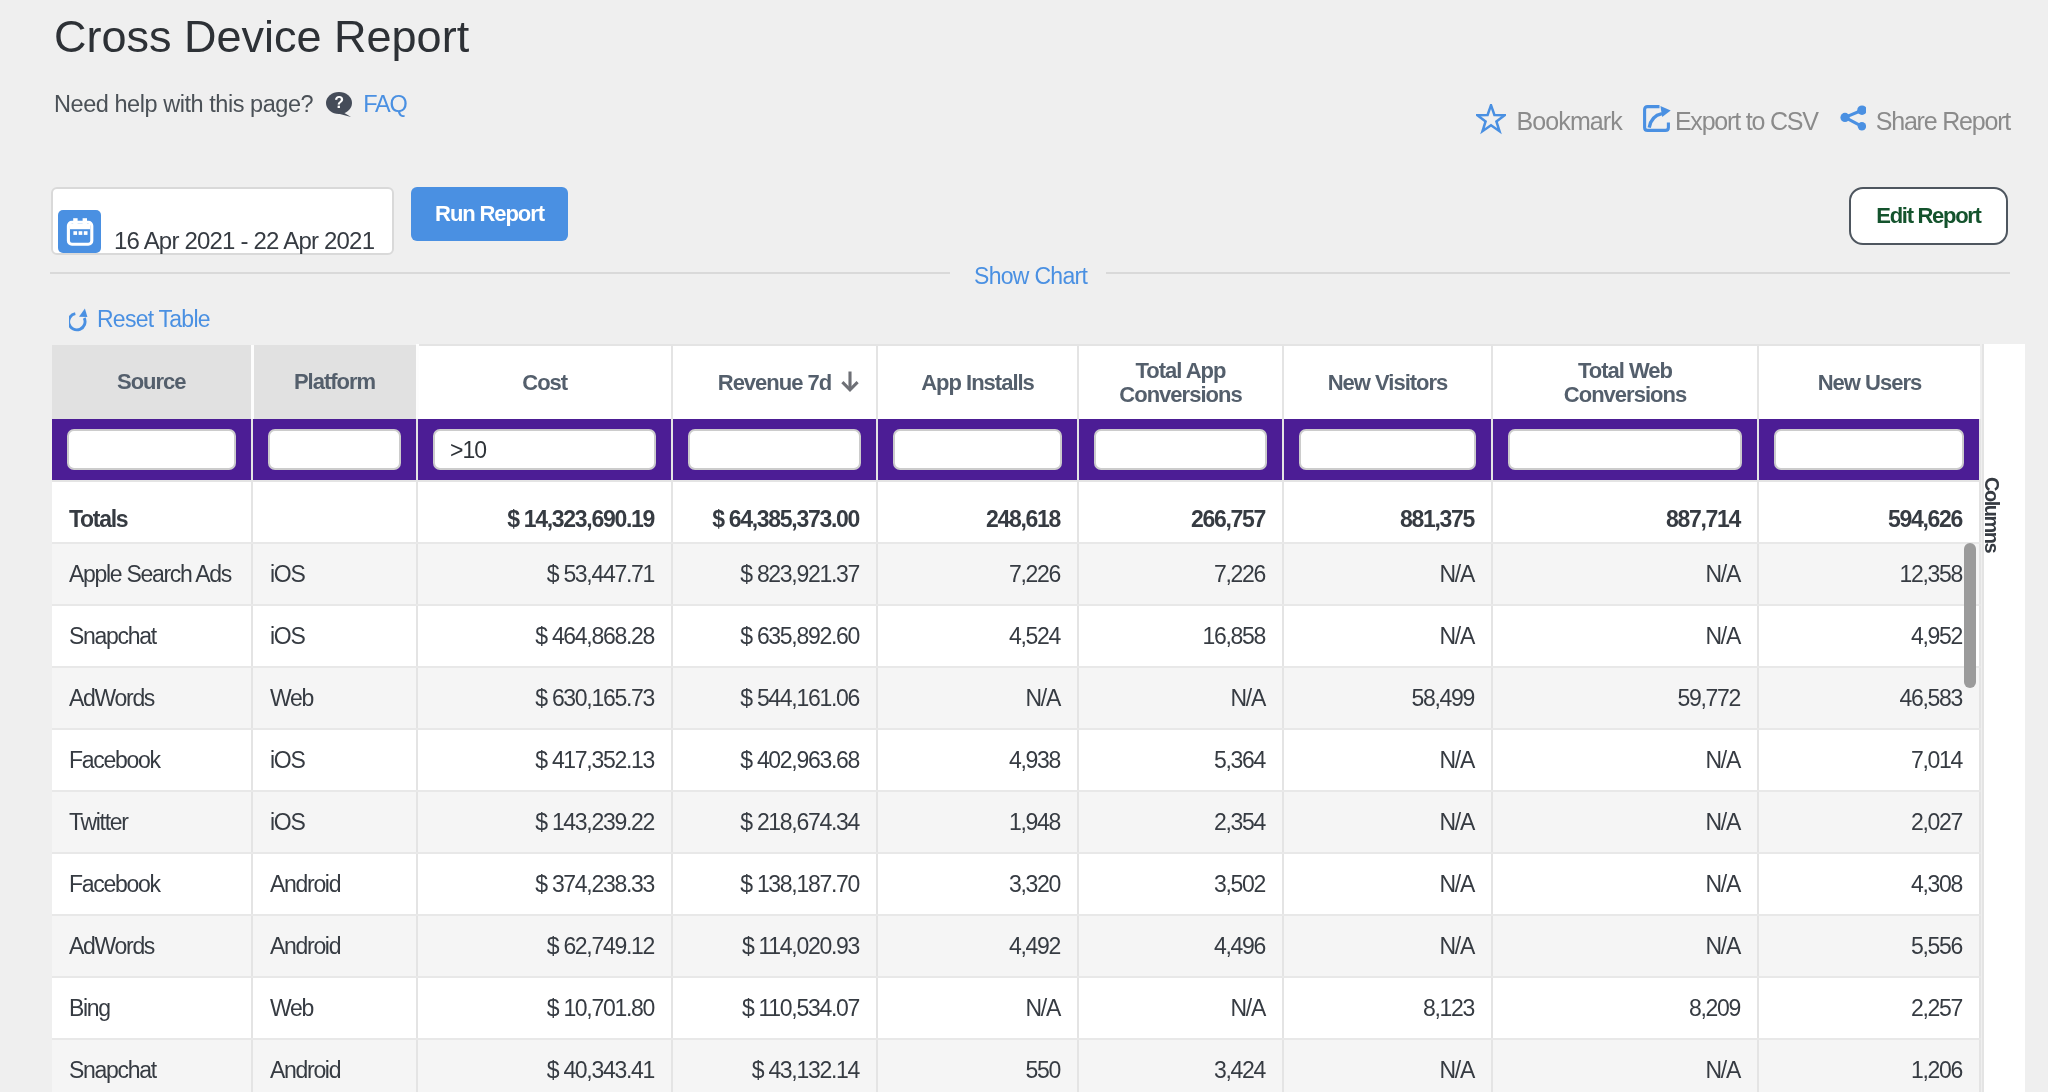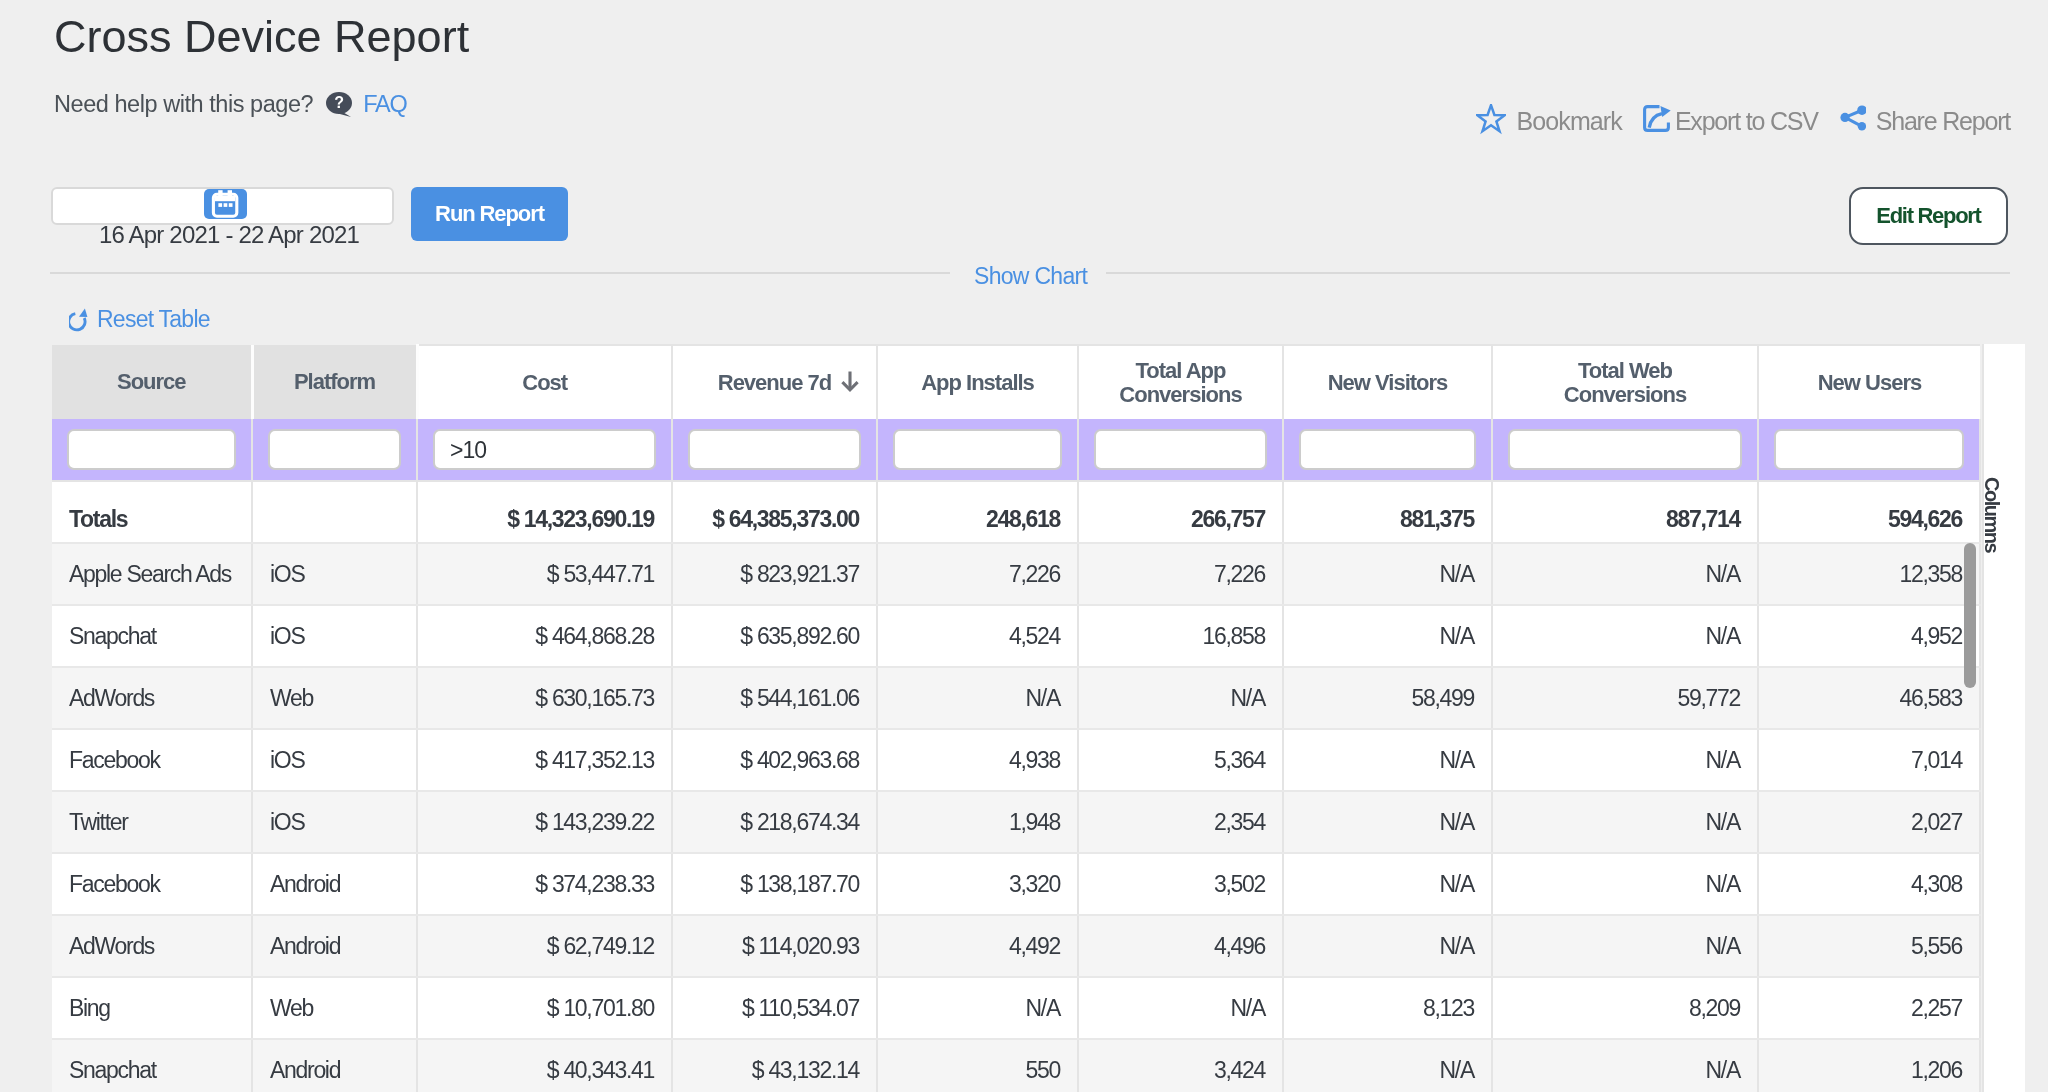--- a/index.html
+++ b/index.html
@@ -1,37 +1,37 @@
 <!DOCTYPE html>
 <html><head><meta charset="utf-8"><style>
 * { margin:0; padding:0; box-sizing:border-box; }
 html,body { width:2048px; height:1092px; background:#efefef; font-family:"Liberation Sans",sans-serif; position:relative; overflow:hidden; }
 .abs { position:absolute; }
 .title { left:54px; top:11px; font-size:45px; letter-spacing:0px; color:#2d3136; font-weight:400; }
 .help { left:54px; top:91px; font-size:23.5px; letter-spacing:-0.45px; color:#4b5157; display:flex; align-items:center; }
 .help .faq { color:#4a90e2; letter-spacing:-1.2px; }
 .toplinks { top:103px; right:38px; display:flex; align-items:center; font-size:25px; color:#8b8b8b; }
 .toplinks .lbl { margin-left:11px; position:relative; top:3px; }
-.datebox { left:51px; top:187px; width:343px; height:38px; background:#fff; border:2px solid #d9d9d9; border-radius:6px; display:flex; align-items:center;flex-direction:column; }
+.datebox { left:51px; top:187px; width:343px; height:68px; background:#fff; border:2px solid #d9d9d9; border-radius:6px; display:flex; align-items:flex-end; }
 .calsq { width:43px; height:43px; margin-left:5px; background:#4a90e2; border-radius:5px; display:flex; align-items:center; justify-content:center; }
 .datetxt { margin-left:13px; font-size:24px; letter-spacing:-0.8px; position:relative; top:2px; color:#363b42; }
 .runbtn { left:411px; top:187px; width:157px; height:54px; background:#4a90e2; border-radius:6px; color:#fff; font-size:22px; font-weight:700; letter-spacing:-1.1px; display:flex; align-items:center; justify-content:center; }
 .editbtn { left:1849px; top:187px; width:159px; height:58px; background:#fff; border:2px solid #4e565f; border-radius:14px; color:#14532d; font-size:22px; font-weight:700; letter-spacing:-1.3px; display:flex; align-items:center; justify-content:center; }
 .divline { top:272px; height:2px; background:#d9d9d9; }
 .showchart { left:974px; top:263px; font-size:23px; letter-spacing:-0.7px; color:#4a90e2; }
 .reset { left:69px; top:306px; display:flex; align-items:center; color:#4a90e2; font-size:23px; letter-spacing:-0.75px; }
 .reset svg { margin-right:9px; }
 
 .tablewrap { left:52px; top:344px; width:1928px; }
 table { border-collapse:collapse; table-layout:fixed; width:1928px; }
 td,th { overflow:hidden; white-space:nowrap; }
 th { height:74px; font-size:22px; font-weight:700; letter-spacing:-1px; color:#545f6c; text-align:center; vertical-align:middle; background:#fff; border-right:2px solid #e4e4e4; border-top:2px solid #e4e4e4; line-height:1.05;margin-top:33px; }
 th.pin { background:#e1e1e1; border-right:3px solid #fdfdfd; border-top:none; }
 th:last-child, td:last-child { border-right:none; }
-tr.filter td { height:62px; background:#c4b5fd; border-right:2px solid #e4e4e4; border-bottom:2px solid #e4e4e4; vertical-align:middle; }
+tr.filter td { height:62px; background:#4c1d95; border-right:2px solid #e4e4e4; border-bottom:2px solid #e4e4e4; vertical-align:middle; }
 .finput { height:41px; margin:0 15px; background:#fff; border:2px solid #cccccc; border-radius:7px; font-size:23px; letter-spacing:-1px; color:#2e3338; line-height:39px; padding-left:15px; }
 tr.data td { height:62px; font-size:23px; letter-spacing:-1.3px; color:#363b42; border-right:2px solid #e4e4e4; border-bottom:2px solid #e8e8e8; vertical-align:middle; }
 tr.data td.l { text-align:left; padding-left:17px; }
 tr.data td.r { text-align:right; padding-right:17px; }
 tr.w td { background:#fff; }
 tr.g td { background:#f5f5f5;padding-left:44px; }
 tr.totals td { font-weight:700; padding-top:14px; }
 .colstab { left:1982px; top:344px; width:43px; height:748px; background:#fff; border-left:2px solid #e4e4e4; }
 .colslbl { left:2003px; top:477px; font-size:20px; font-weight:700; letter-spacing:-1.5px; color:#363b42; transform-origin:0 0; transform:rotate(90deg); white-space:nowrap; }
 .scrollthumb { left:1964px; top:543px; width:12px; height:145px; background:#9b9b9b; border-radius:6px; }

